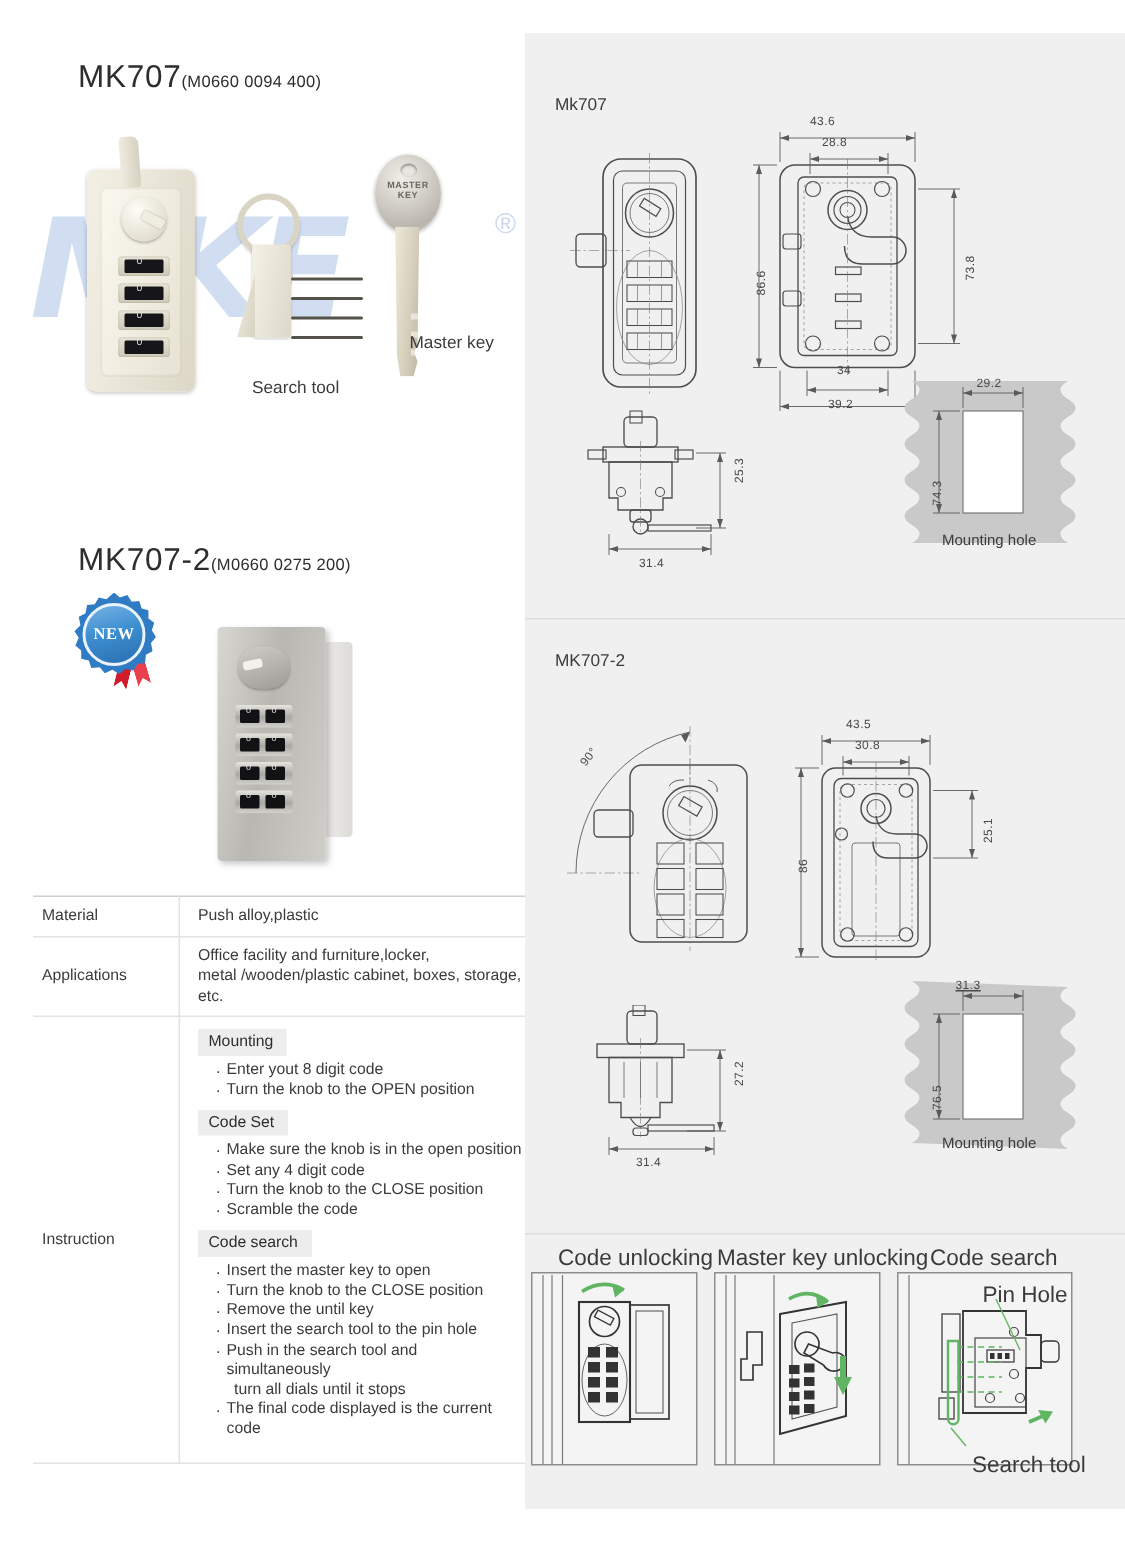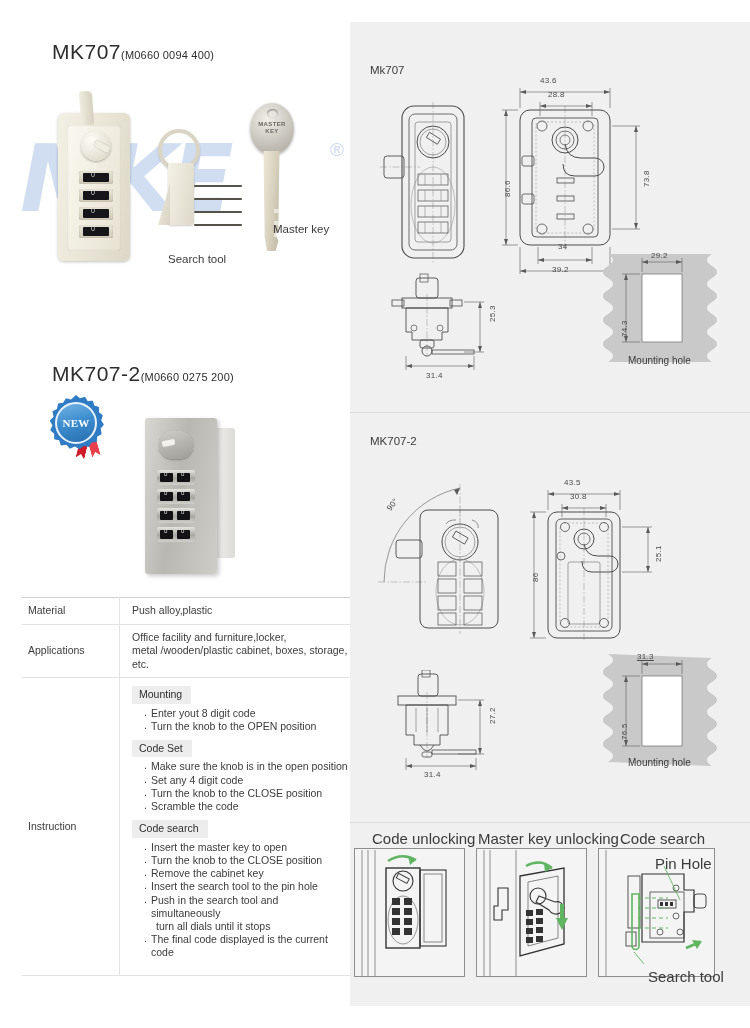--- a/index.html
+++ b/index.html
@@ -271,21 +271,21 @@
               <li>Turn the knob to the CLOSE position</li>
               <li>Scramble the code</li>
             </ul>
           </div>
 
           <div class="grp">
             <div class="grp-h">Code search</div>
             <ul>
               <li>Insert the master key to open</li>
               <li>Turn the knob to the CLOSE position</li>
-              <li>Remove the cabinet key</li>
+              <li>Remove the until key</li>
               <li>Insert the search tool to the pin hole</li>
               <li>Push in the search tool and simultaneously</li>
               <li class="cont" style="padding-left:12px;">turn all dials until it stops</li>
               <li>The final code  displayed is the current code</li>
             </ul>
           </div>
 
         </td>
       </tr>
 

